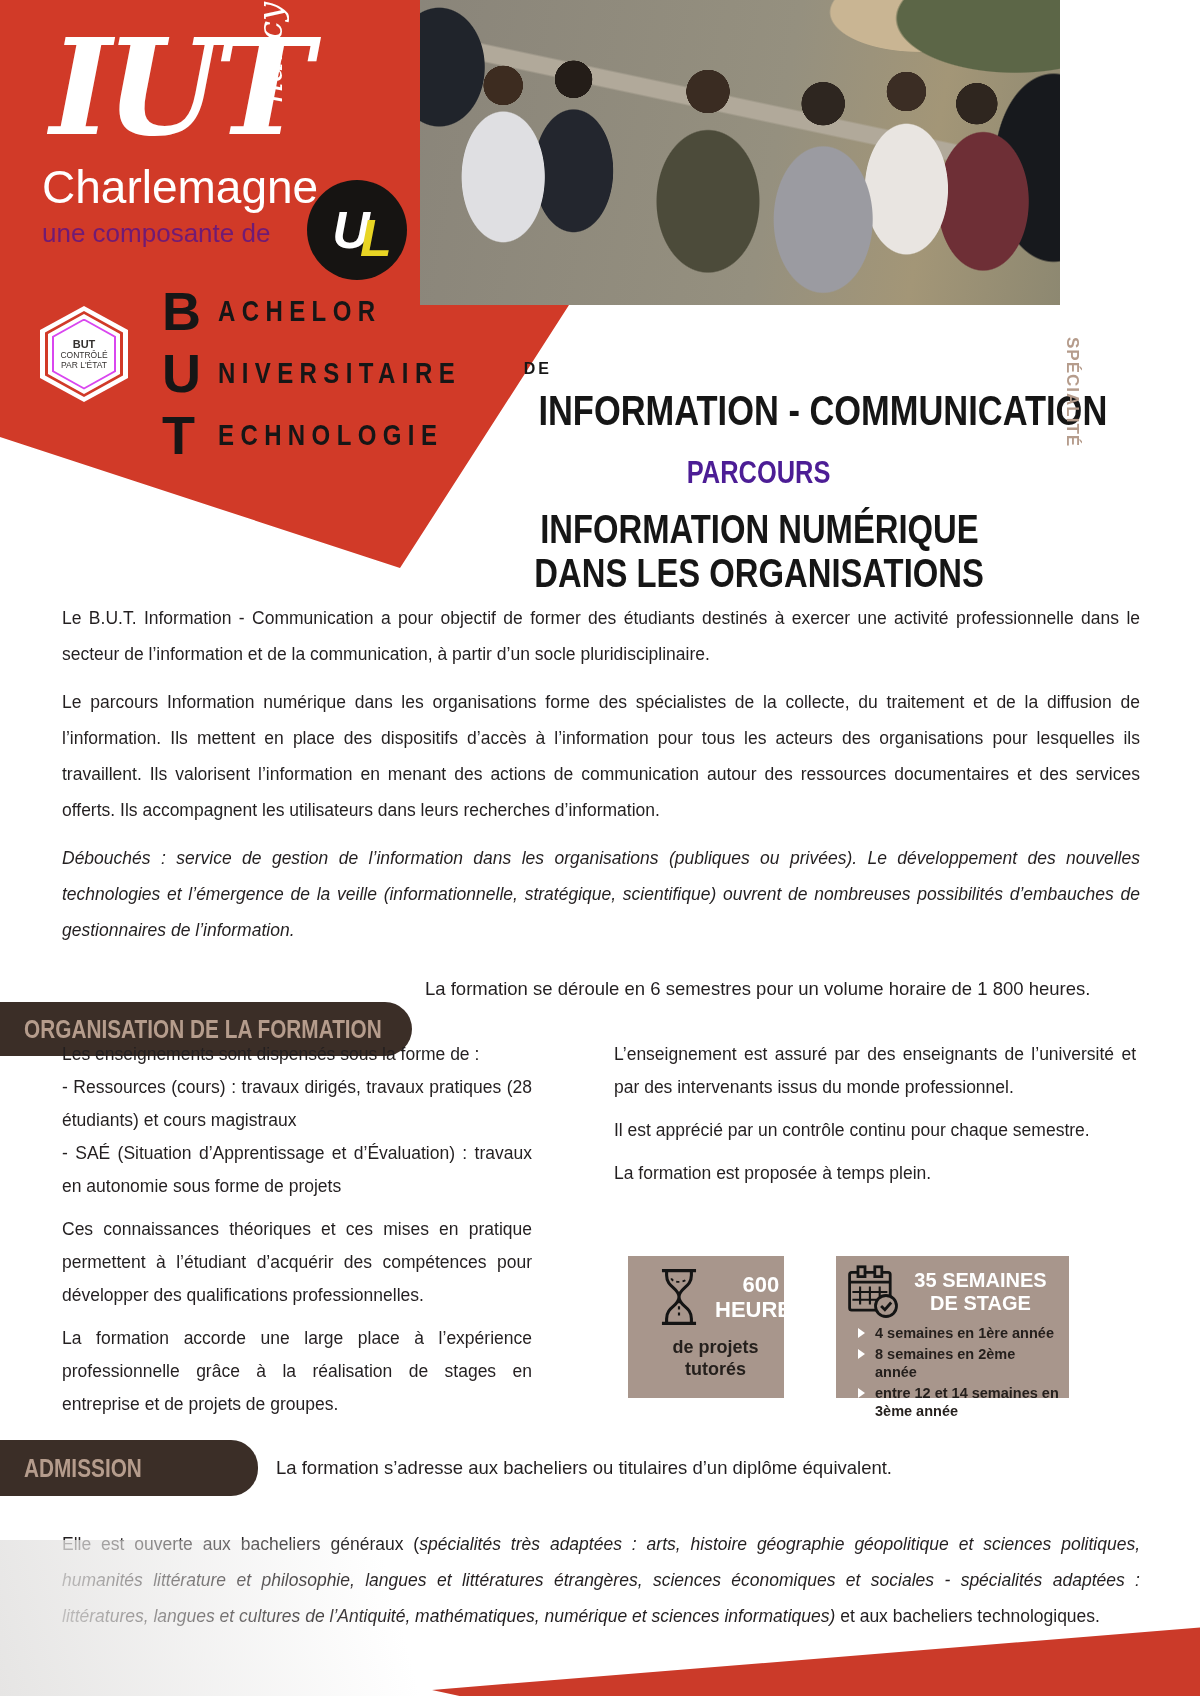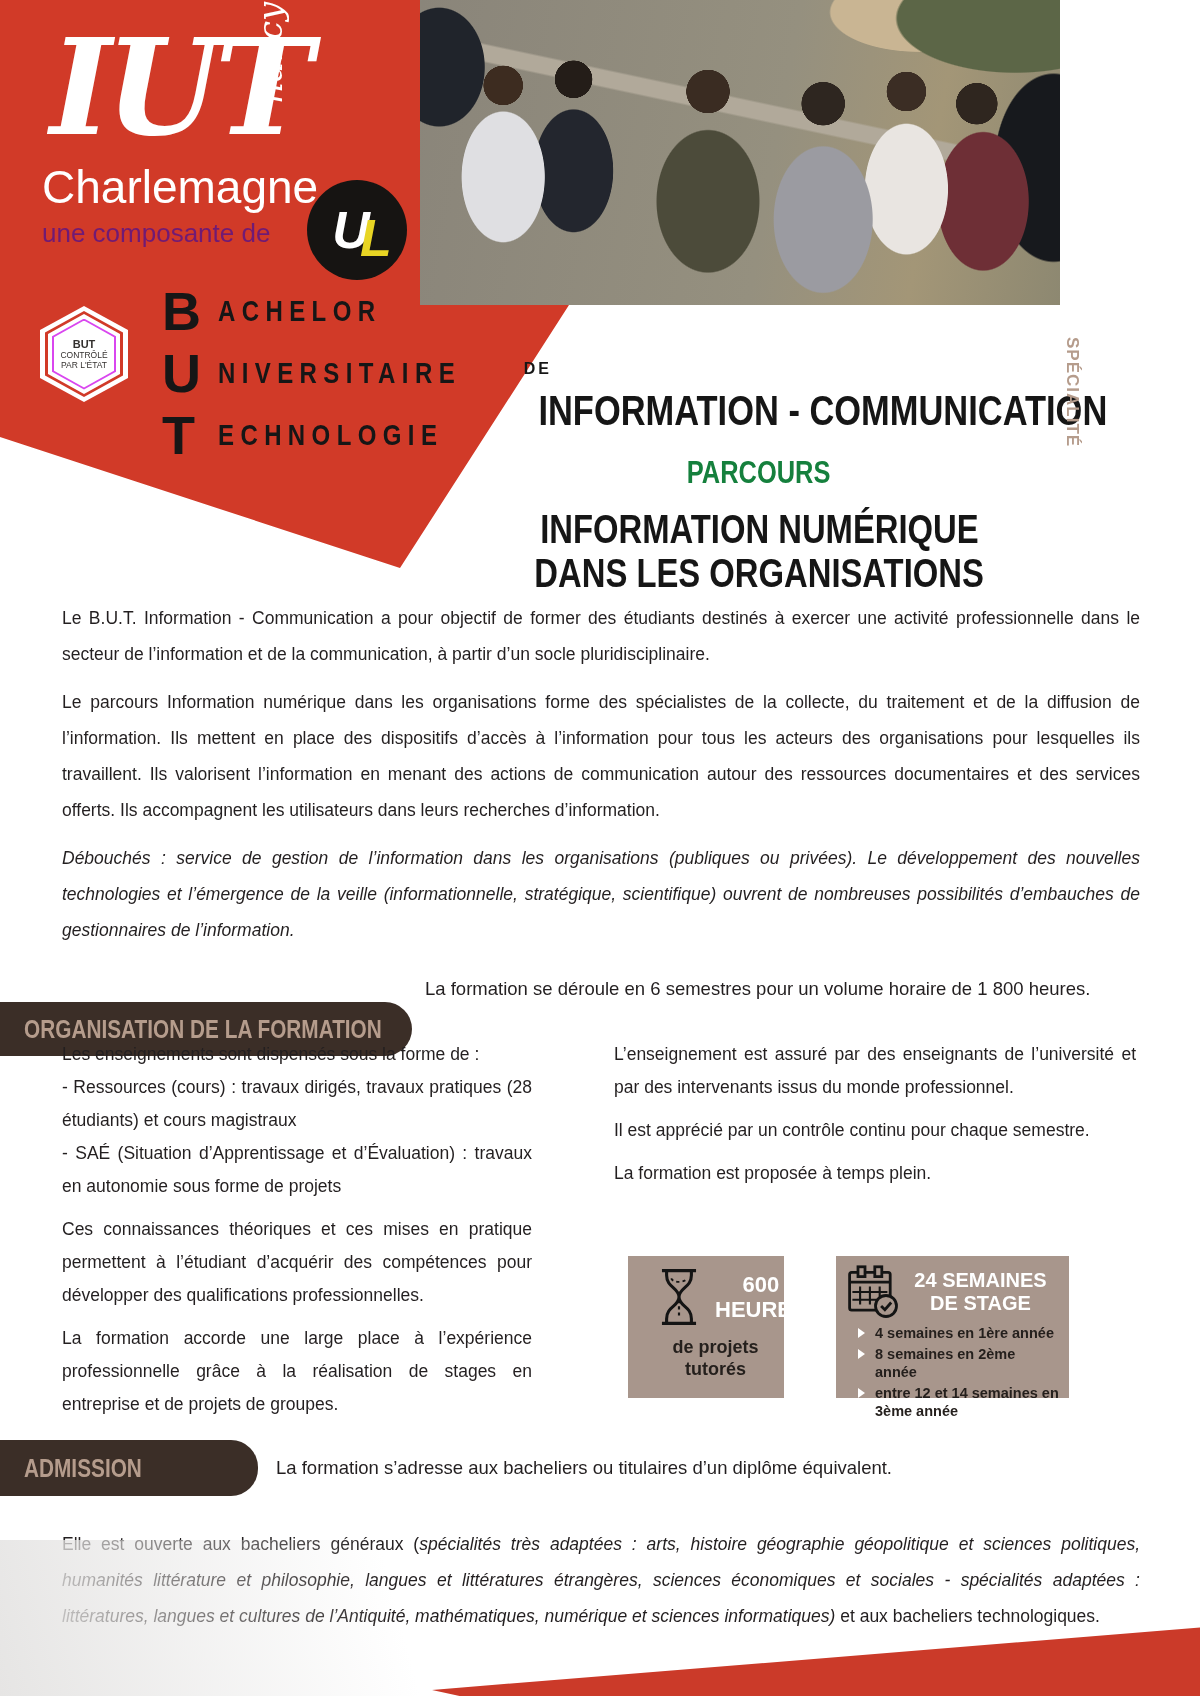--- a/index.html
+++ b/index.html
@@ -62,21 +62,21 @@
   .but-row{display:flex;align-items:center;height:62px;}
   .but-letter{font-size:54px;font-weight:700;width:44px;}
   .sx-left{display:inline-block;transform:scaleX(.8);transform-origin:left center;white-space:nowrap;}
   .but-word{font-size:30px;font-weight:700;letter-spacing:8px;margin-left:12px;}
   .but-de{font-size:16px;font-weight:700;letter-spacing:3px;margin-left:2px;align-self:flex-start;margin-top:18px;}
 
   
   .title-block{position:absolute;left:476px;top:360px;width:566px;text-align:center;color:#161616;margin-top:25px;}
   .sx{display:inline-block;transform:scaleX(.82);transform-origin:center;white-space:nowrap;}
   .t1{font-size:42px;font-weight:700;line-height:52px;}
-  .t2{font-size:31px;font-weight:700;line-height:44px;color:#15803d;margin-top:14px;}
+  .t2{font-size:31px;font-weight:700;line-height:44px;color:#4c1d95;margin-top:14px;}
   .t3{font-size:40px;font-weight:700;line-height:44px;margin-top:12px;}
   .t4{font-size:40px;font-weight:700;line-height:44px;}
   .specialite{position:absolute;left:1062px;top:337px;writing-mode:vertical-rl;
     font-size:17px;font-weight:700;letter-spacing:1px;color:#b59c8c;}
 
   
   .intro{position:absolute;left:62px;top:600px;width:1078px;font-size:17.5px;line-height:36px;text-align:justify;}
   .intro p{margin:0 0 12px 0;}
   .italic{font-style:italic;}
 
@@ -228,21 +228,21 @@
           <rect x="4" y="6" width="29" height="27" rx="1.5"></rect>
           <rect x="10" y="2" width="5" height="7" fill="#a8968c"></rect>
           <rect x="22" y="2" width="5" height="7" fill="#a8968c"></rect>
           <path d="M4 13h29"></path>
           <path d="M11.5 16v13M18.5 16v13M25.5 16v13M6 20h25M6 25.5h25" stroke-width="1.5"></path>
           <circle cx="30" cy="30" r="7.5" fill="#a8968c"></circle>
           <path d="M26.5 30l2.7 2.7 4.5-5.2" stroke-width="2"></path>
         </svg>
       </span>
       <div class="stage-title">
-        <div>24 SEMAINES</div>
+        <div>35 SEMAINES</div>
         <div>DE STAGE</div>
       </div>
     </div>
     <div class="stage-items">
       <div class="stage-item">
         <span class="tri"></span>
         <span>4 semaines en 1ère année</span>
       </div>
       <div class="stage-item">
         <span class="tri"></span>

